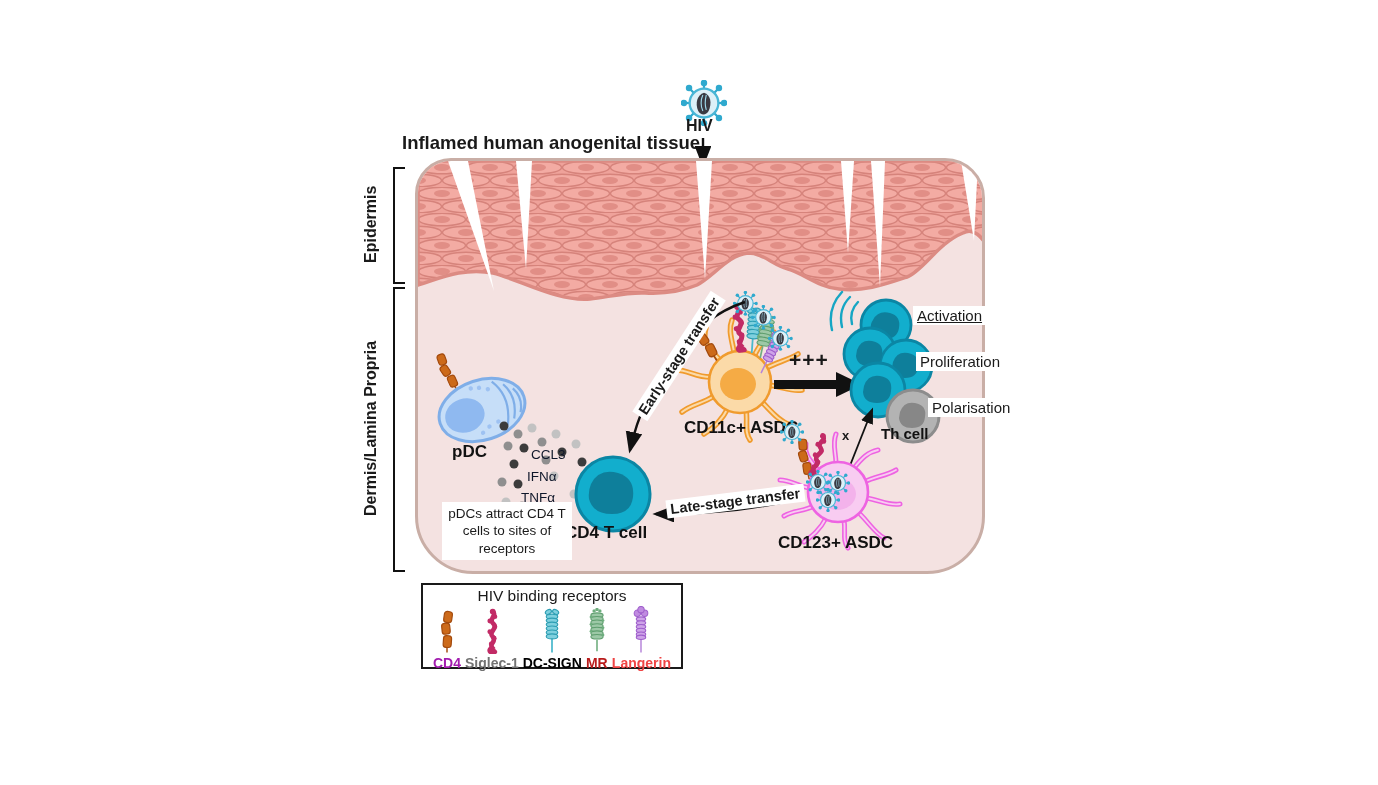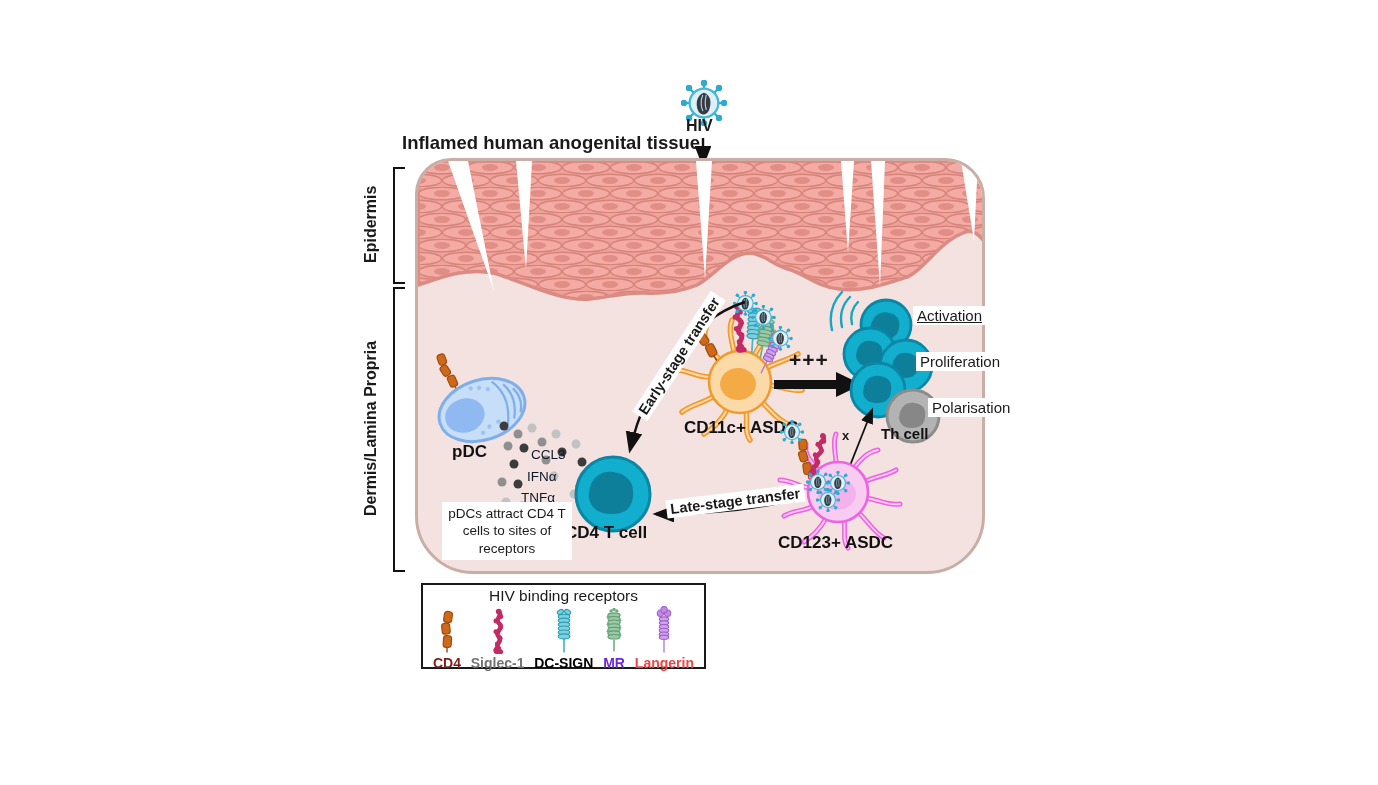--- a/index.html
+++ b/index.html
@@ -34,21 +34,21 @@
   #x-label{left:842px;top:428px;font-size:13px;font-weight:bold;}
   #outcome-activation{left:913px;top:306px;text-decoration:underline;}
   #outcome-proliferation{left:916px;top:352px;}
   #outcome-polarisation{left:928px;top:398px;}
   #th-label{left:881px;top:425px;font-size:15px;}
   #pdc-label{left:452px;top:442px;}
   #cd4t-label{left:565px;top:523px;}
   #cd11c-label{left:684px;top:418px;}
   #cd123-label{left:778px;top:533px;}
   
-  #legend{left:421px;top:583px;width:285px;height:86px;border:2.2px solid #1a1a1a;background:#fff;box-sizing:border-box;}
+  #legend{left:421px;top:583px;width:262px;height:86px;border:2.2px solid #1a1a1a;background:#fff;box-sizing:border-box;}
   #legend-title{text-align:center;font-size:15.5px;margin-top:2px;}
   #legend-items{display:flex;justify-content:space-between;align-items:flex-end;padding:0 10px;margin-top:1px;}
   .legend-item{display:flex;flex-direction:column;align-items:center;}
   .legend-item .lbl{font-size:14px;font-weight:bold;margin-top:1px;white-space:nowrap;}
   svg{display:block;}
 </style>
 </head>
 <body>
 
 <svg aria-hidden="true" style="position:absolute;width:0;height:0">
@@ -424,39 +424,39 @@
   </svg>
   <div class="abs" id="late-label">Late-stage transfer</div>
 
   <div class="abs" id="legend">
     <div id="legend-title">HIV binding receptors</div>
     <div id="legend-items">
       <div class="legend-item">
         <svg width="20" height="44">
             <use href="#sym-cd4" width="20" height="44"></use>
           </svg>
-        <span class="lbl" style="color: #7f1d1d;">CD4</span>
+        <span class="lbl" style="color: #a21caf;">CD4</span>
       </div>
       <div class="legend-item">
         <svg width="22" height="46">
             <use href="#sym-siglec" width="22" height="46"></use>
           </svg>
         <span class="lbl" style="color: #737373;">Siglec-1</span>
       </div>
       <div class="legend-item">
         <svg width="20" height="46">
             <use href="#sym-dcsign" width="20" height="46"></use>
           </svg>
         <span class="lbl" style="color: #000000;">DC-SIGN</span>
       </div>
       <div class="legend-item">
         <svg width="22" height="46">
             <use href="#sym-mr" width="22" height="46"></use>
           </svg>
-        <span class="lbl" style="color: #6d28d9;">MR</span>
+        <span class="lbl" style="color: #b91c1c;">MR</span>
       </div>
       <div class="legend-item">
         <svg width="20" height="48">
             <use href="#sym-langerin" width="20" height="48"></use>
           </svg>
         <span class="lbl" style="color: #ef4444;">Langerin</span>
       </div>
     </div>
   </div>
 

